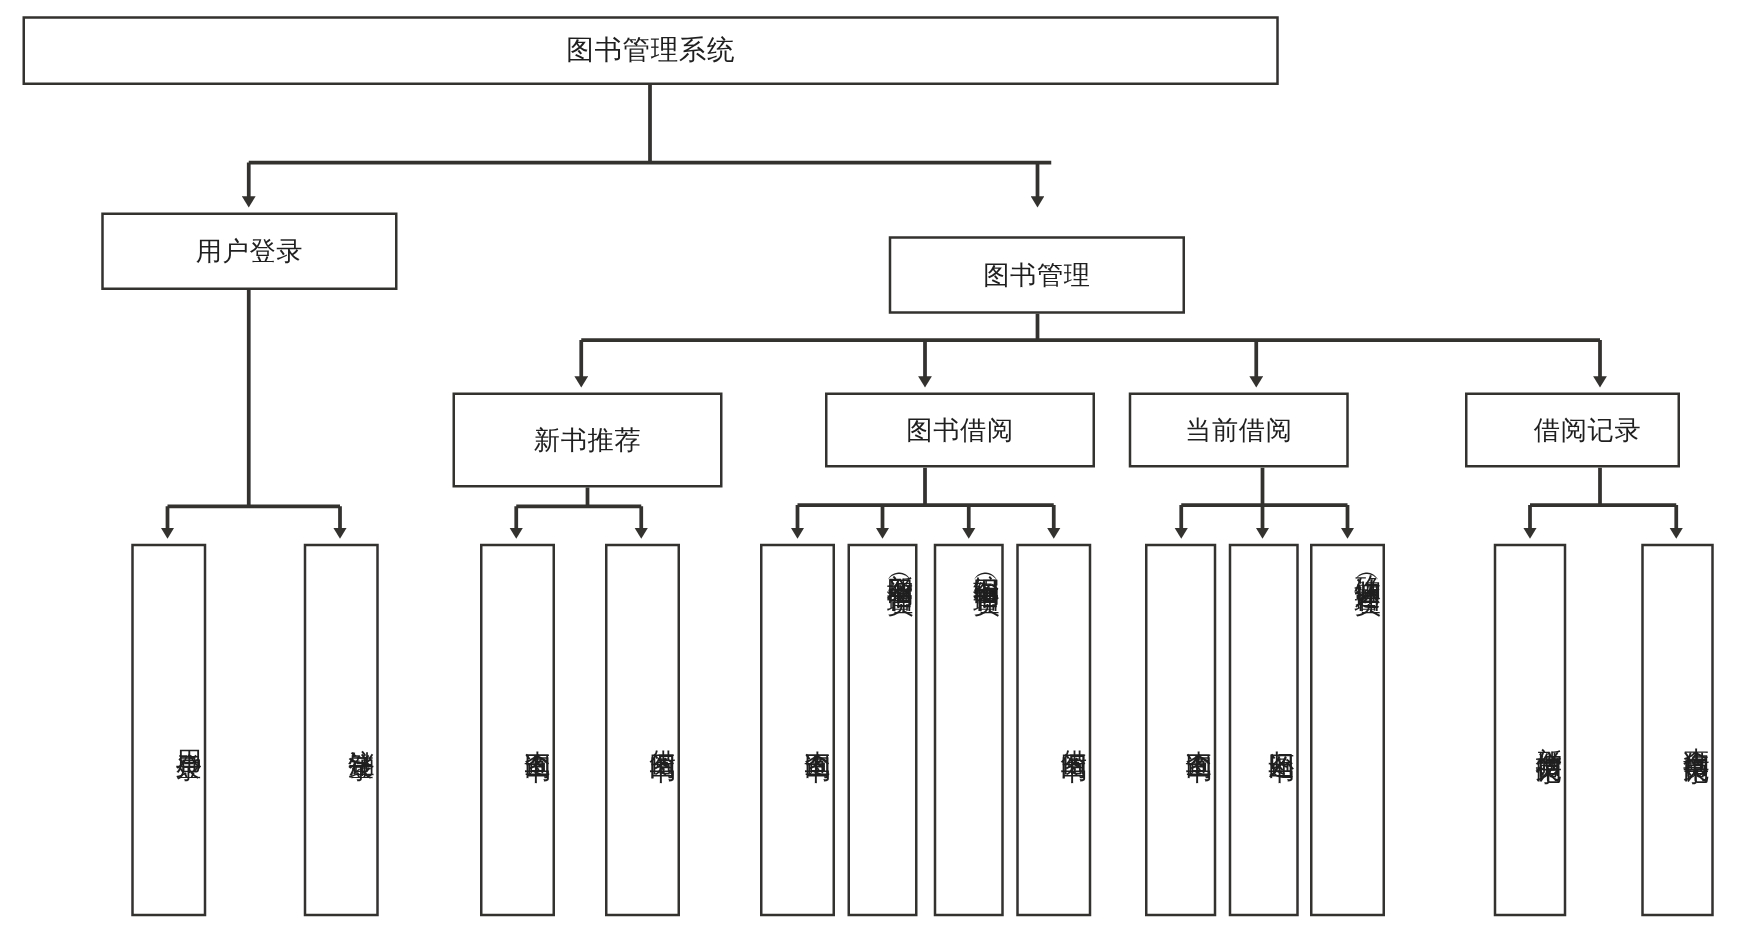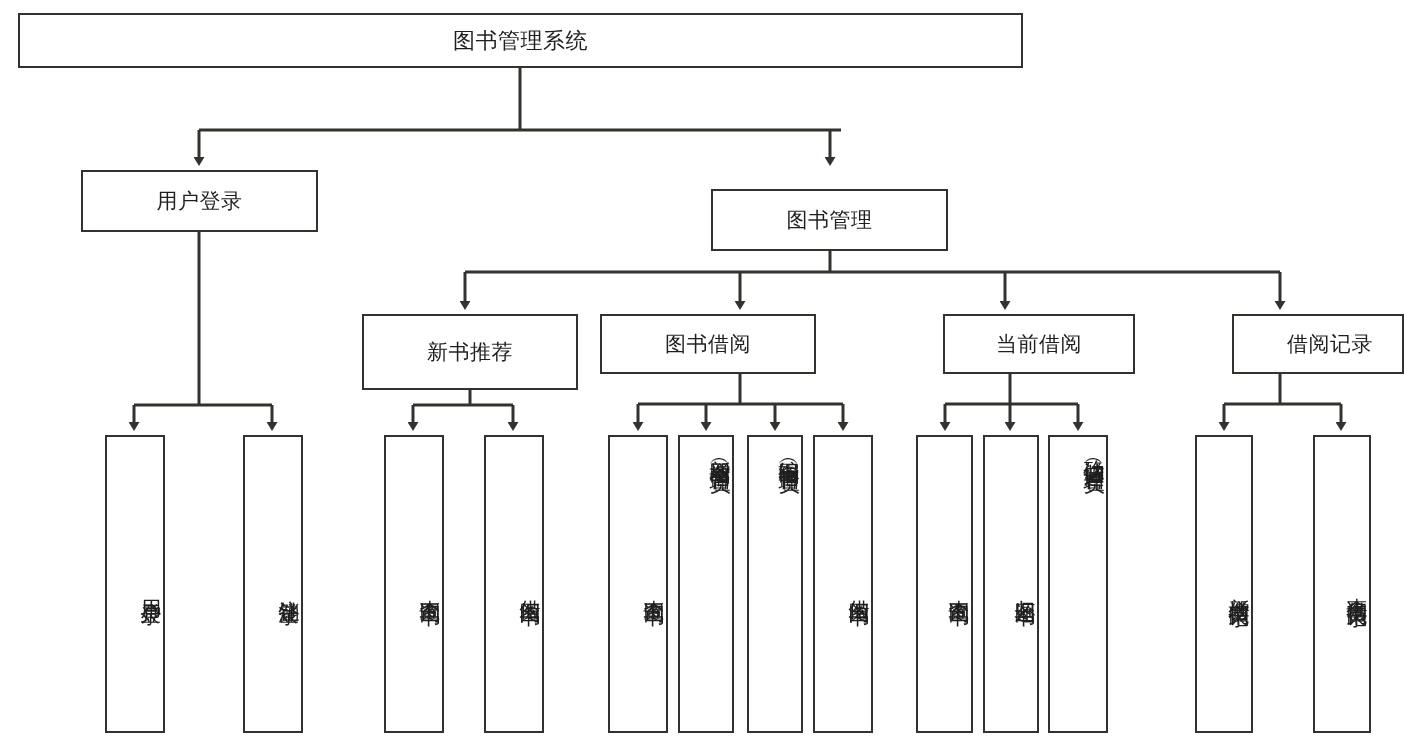--- a/index.html
+++ b/index.html
@@ -138,29 +138,29 @@
   </div>
 
   <div class="node horizontal" style="left:711px; top:170px; width:237px; height:62px;margin-top:19px;">
     <span class="node-label">图书管理</span>
   </div>
 
   <div class="node horizontal" style="left:362px; top:314px; width:216px; height:76px;">
     <span class="node-label">新书推荐</span>
   </div>
 
-  <div class="node horizontal" style="left:600px; top:314px; width:216px; height:60px;">
+  <div class="node horizontal" style="left:660px; top:314px; width:216px; height:60px;">
     <span class="node-label">图书借阅</span>
   </div>
 
-  <div class="node horizontal" style="left:903px; top:314px; width:192px; height:60px;margin-left:40px;">
+  <div class="node horizontal" style="left:903px; top:314px; width:176px; height:60px;">
     <span class="node-label">当前借阅</span>
   </div>
 
-  <div class="node horizontal" style="left:1232px; top:314px; width:172px; height:60px;padding-left:24px;">
+  <div class="node horizontal" style="left:1172px; top:314px; width:172px; height:60px;padding-left:24px;">
     <span class="node-label">借阅记录</span>
   </div>
 
   <div class="node vertical centered" style="left:105px; top:435px; width:60px; height:298px;">
     <span class="node-label">用户登录</span>
   </div>
 
   <div class="node vertical centered" style="left:243px; top:435px; width:60px; height:298px;">
     <span class="node-label">注销登录</span>
   </div>

